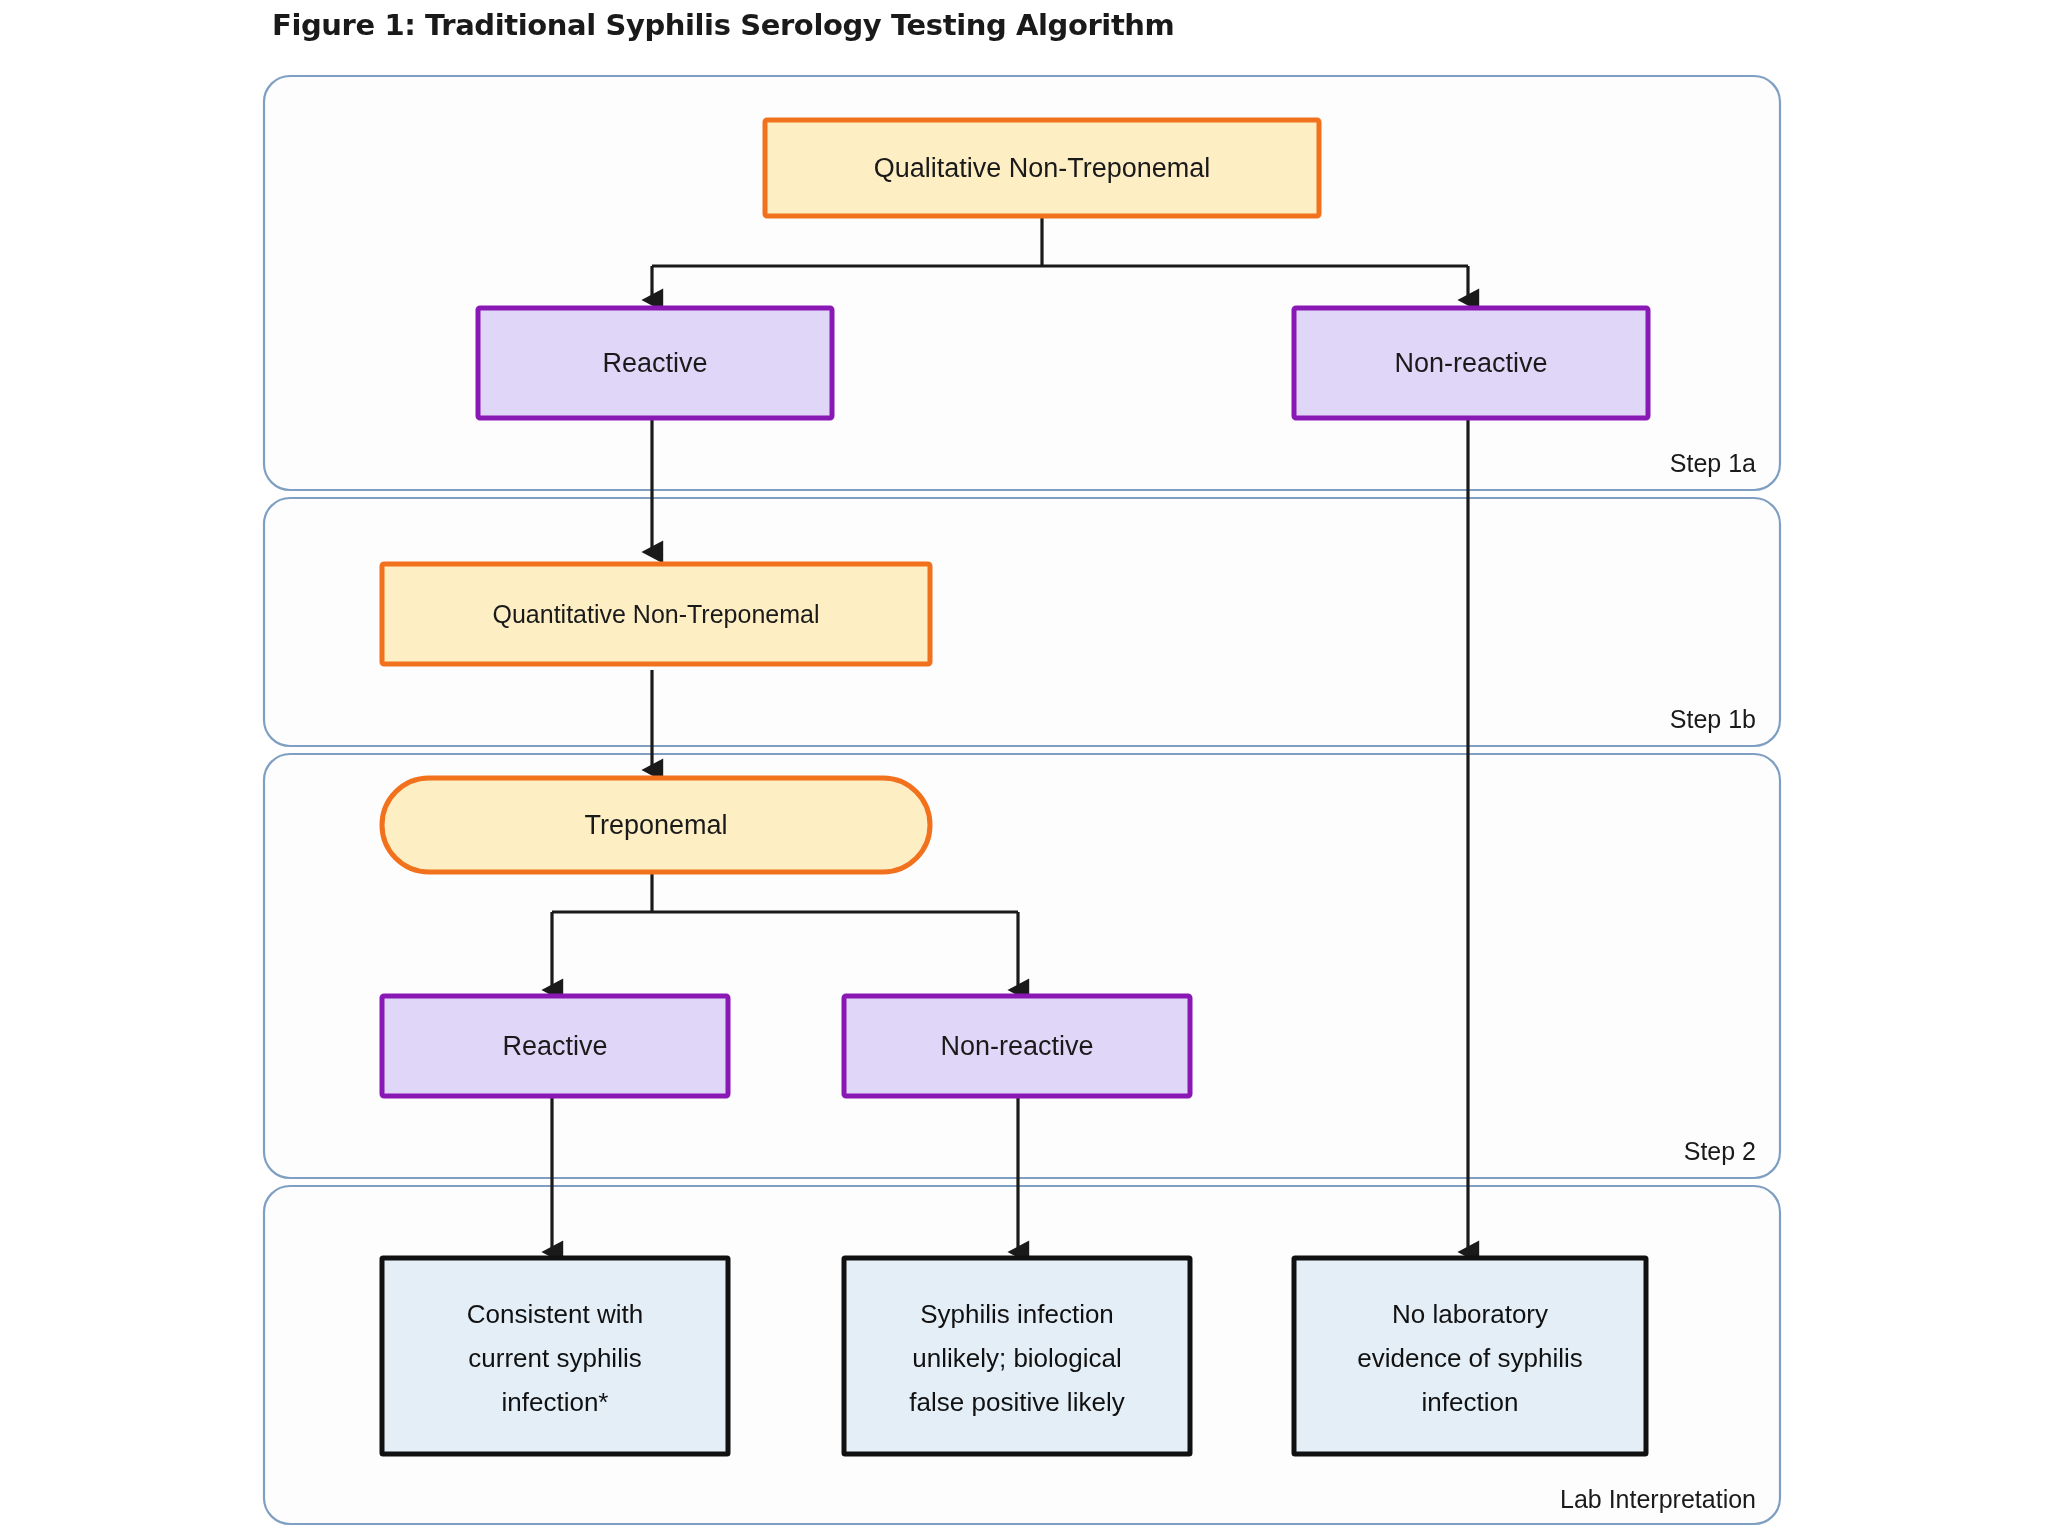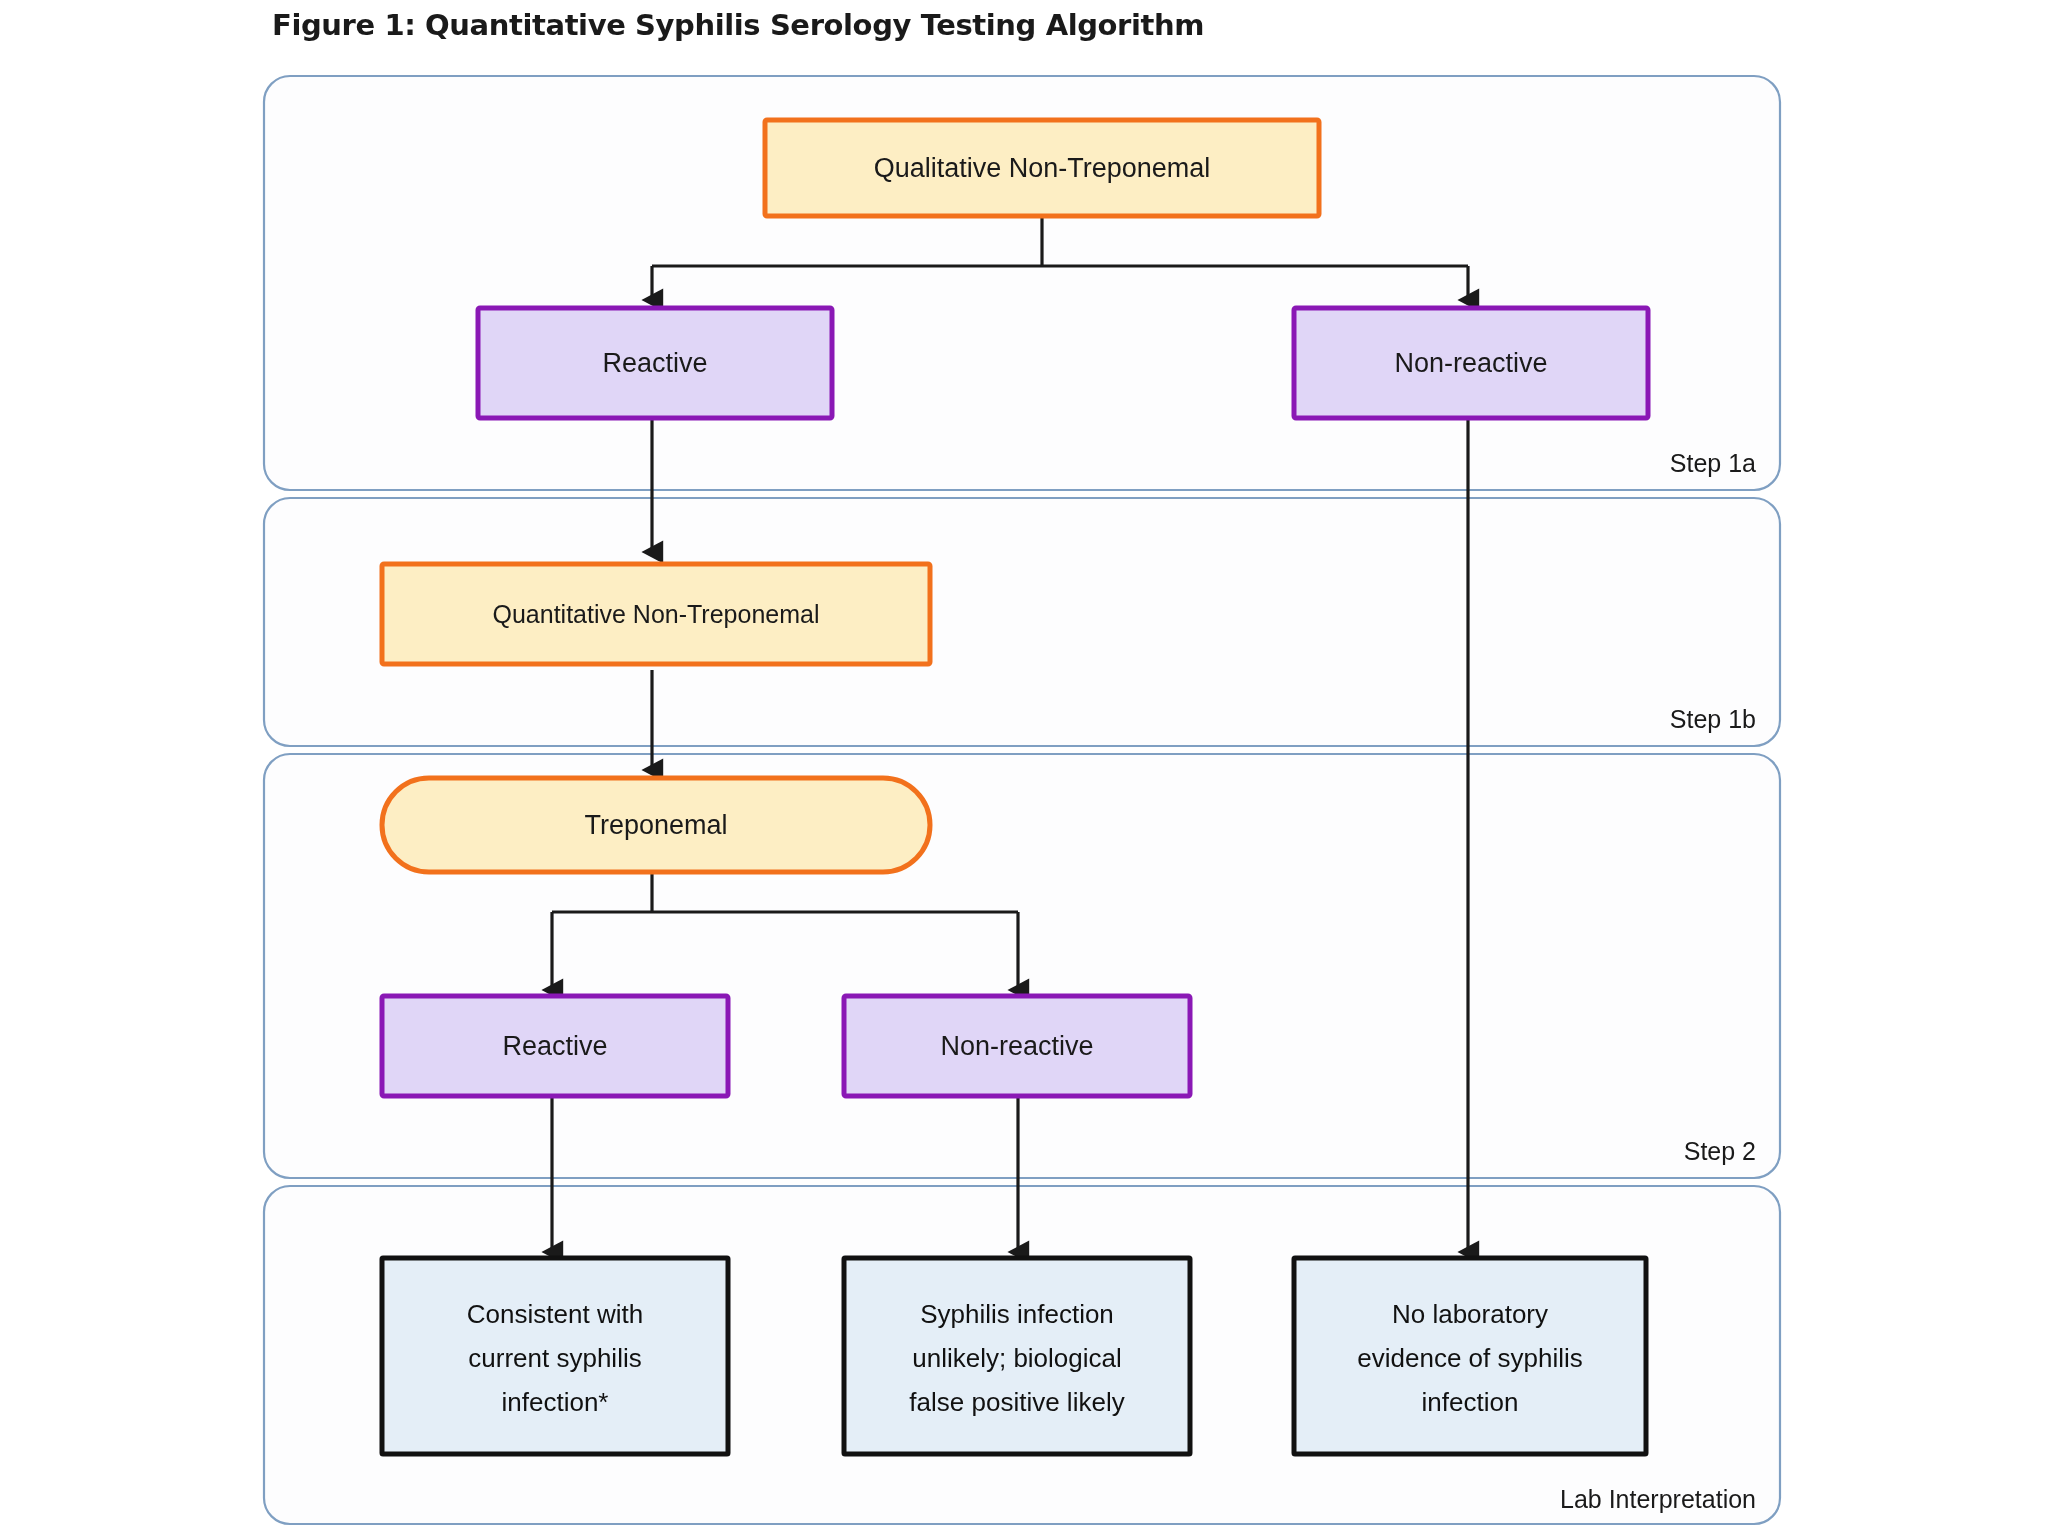--- a/index.html
+++ b/index.html
@@ -74,21 +74,21 @@
   }
   .conn {
     stroke: #1a1a1a;
     stroke-width: 3.2;
     fill: none;
   }
 </style>
 </head>
 <body>
 
-<div id="figure-title">Figure 1: Quantitative Syphilis Serology Testing Algorithm</div>
+<div id="figure-title">Figure 1: Traditional Syphilis Serology Testing Algorithm</div>
 
 <svg id="flow-svg" width="2048" height="1536" viewBox="0 0 2048 1536">
 
   <defs>
     <marker id="arrowhead" markerWidth="9" markerHeight="9" refX="4.2" refY="4.3" orient="auto" markerUnits="strokeWidth">
       <path d="M0.6,0.8 L7.8,0.8 L4.2,7.6 z" fill="#1a1a1a"></path>
     </marker>
   </defs>
 
   <g>

